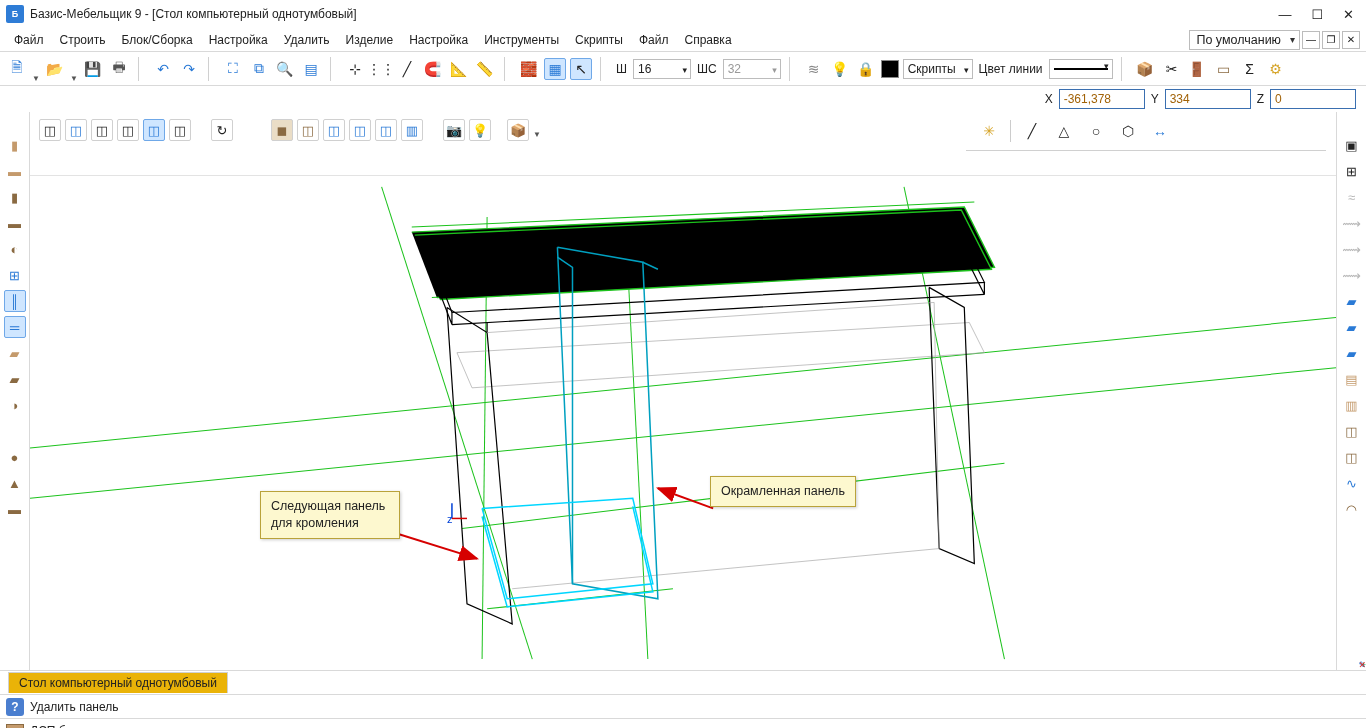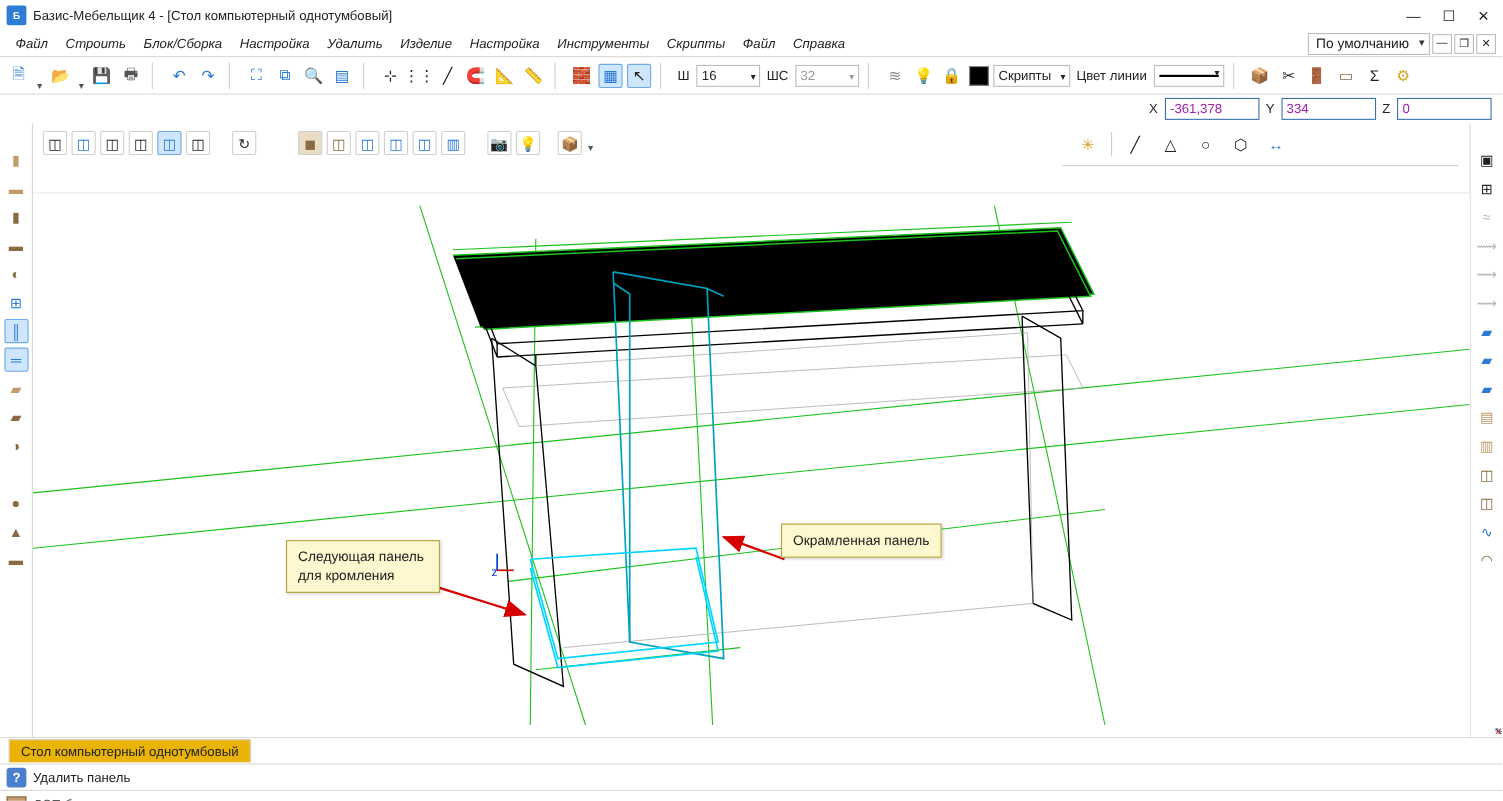--- a/index.html
+++ b/index.html
@@ -3,40 +3,40 @@
 <meta charset="utf-8">
 <style>
 * { box-sizing: border-box; margin: 0; padding: 0; }
 body { font-family: "Segoe UI", Tahoma, sans-serif; font-size: 12px; background: #fff; width: 1366px; height: 728px; overflow: hidden; position: relative; color: #222; }
 .titlebar { height: 28px; display: flex; align-items: center; padding: 0 6px; background: #fff; }
 .titlebar .app-icon { width: 18px; height: 18px; background: #2e7cd6; border-radius: 2px; margin-right: 6px; display: inline-flex; align-items: center; justify-content: center; color:#fff; font-size:9px; font-weight:bold;}
 .titlebar .title { flex: 1; font-size: 12px; }
 .titlebar .win-controls { display: flex; gap: 20px; font-size:13px; padding-right:6px;}
 .titlebar .win-controls span { cursor: pointer; }
 .menubar { height: 24px; display: flex; align-items: center; padding: 0 6px; border-bottom: 1px solid #d9d9d9; }
-.menubar .menu-item { padding: 3px 8px; cursor: pointer; font-style: italic; }
+.menubar .menu-item { padding: 3px 8px; cursor: pointer; }
 .menubar .spacer { flex: 1; }
 .menubar .default-combo { border: 1px solid #bcbcbc; padding: 1px 18px 1px 6px; position: relative; height: 20px; line-height: 16px; background:#fff; font-size:12.5px;}
 .menubar .default-combo:after { content:"▾"; position:absolute; right:4px; top:1px; font-size:10px; color:#333;}
 .menubar .min-btn,.menubar .max-btn,.menubar .close-btn { border:1px solid #bcbcbc; width:18px; height:18px; display:inline-flex; align-items:center; justify-content:center; font-size:10px; margin-left:2px; cursor:pointer;}
 .toolbar1 { height: 34px; border-bottom: 1px solid #d9d9d9; display: flex; align-items: center; padding: 0 6px; gap: 4px; }
 .toolbar1 .sep { width: 6px; height: 24px; border-left:1px solid #d0d0d0; margin:0 4px;}
 .ico { width: 22px; height: 22px; display: inline-flex; align-items: center; justify-content: center; border: 1px solid transparent; cursor: pointer; font-size: 14px; position:relative; border-radius:2px;}
 .dropdn { width:8px; font-size:8px; color:#555; align-self:flex-end; padding-bottom:2px; cursor:pointer;}
 .highlighted { background:#cfe6ff; border:1px solid #6fa8e8; }
 .toolbar1 .label { font-size:12px; padding:0 2px;}
 .toolbar1 .combo { border:1px solid #bcbcbc; height:20px; padding:0 16px 0 4px; position:relative; background:#fff; min-width:58px; line-height:18px; font-size:12px;}
 .toolbar1 .combo:after { content:"▾"; position:absolute; right:3px; top:1px; font-size:9px;}
 .swatch { width:18px; height:18px; background:#000; border:1px solid #888; display:inline-block;}
 .line-combo { border:1px solid #bcbcbc; height:20px; width:64px; position:relative; background:#fff; display:inline-flex; align-items:center;}
 .line-combo .line-sample { flex:1; height:2px; background:#000; margin:0 4px;}
 .line-combo:after { content:"▾"; position:absolute; right:3px; top:1px; font-size:9px;}
 .coords-row { height: 26px; display:flex; justify-content:flex-end; align-items:center; padding:0 10px; gap:6px;}
 .coords-row .clabel { font-size:12px;}
-.coords-row input { border:1px solid #3a6fb0; height:20px; width:86px; padding:0 4px; font-size:12px; color:#a21caf;}
+.coords-row input { border:1px solid #3a6fb0; height:20px; width:86px; padding:0 4px; font-size:12px; color:#a16207;}
 .main-area { display:flex; height: 558px; position:relative;}
 .left-vertical-bar { width:30px; border-right:1px solid #d9d9d9; display:flex; flex-direction:column; align-items:center; padding-top:22px; gap:4px;}
 .left-vertical-bar .vico { width:22px; height:22px; border:1px solid transparent; display:flex; align-items:center; justify-content:center; cursor:pointer; font-size:13px; border-radius:2px;}
 .left-vertical-bar .vico.sel { border-color:#6fa8e8; background:#cfe6ff;}
 .right-vertical-bar { width:30px; border-left:1px solid #d9d9d9; display:flex; flex-direction:column; align-items:center; padding-top:22px; gap:4px;}
 .right-vertical-bar .vico { width:22px; height:22px; border:1px solid transparent; display:flex; align-items:center; justify-content:center; cursor:pointer; font-size:13px; border-radius:2px;}
 .right-vertical-bar .vico.light { color:#b6b6b6;}
 .canvas-wrap { flex:1; display:flex; flex-direction:column;}
 .upper-tools { height:64px; display:flex; align-items:flex-start; padding:6px 8px; gap:8px; border-bottom:1px solid #e3e3e3;}
 .tool-cluster { display:flex; align-items:center; gap:4px; border:1px solid transparent;}
@@ -62,21 +62,21 @@
 svg .th { stroke:#aaa; stroke-width:.7; fill:none;}
 svg .cy { stroke:#00a0c0; stroke-width:1.5; fill:none;}
 svg .cy2 { stroke:#00d6ff; stroke-width:1.5; fill:none;}
 svg .arrow { stroke:#d60000; stroke-width:2; fill:#d60000;}
 </style>
 </head>
 <body>
 
 <div class="titlebar">
   <span class="app-icon">Б</span>
-  <span class="title">Базис-Мебельщик 4 - [Стол компьютерный однотумбовый]</span>
+  <span class="title">Базис-Мебельщик 9 - [Стол компьютерный однотумбовый]</span>
   <div class="win-controls">
     <span>—</span>
     <span>☐</span>
     <span>✕</span>
   </div>
 </div>
 
 <div class="menubar">
   <span class="menu-item">Файл</span>
   <span class="menu-item">Строить</span>

